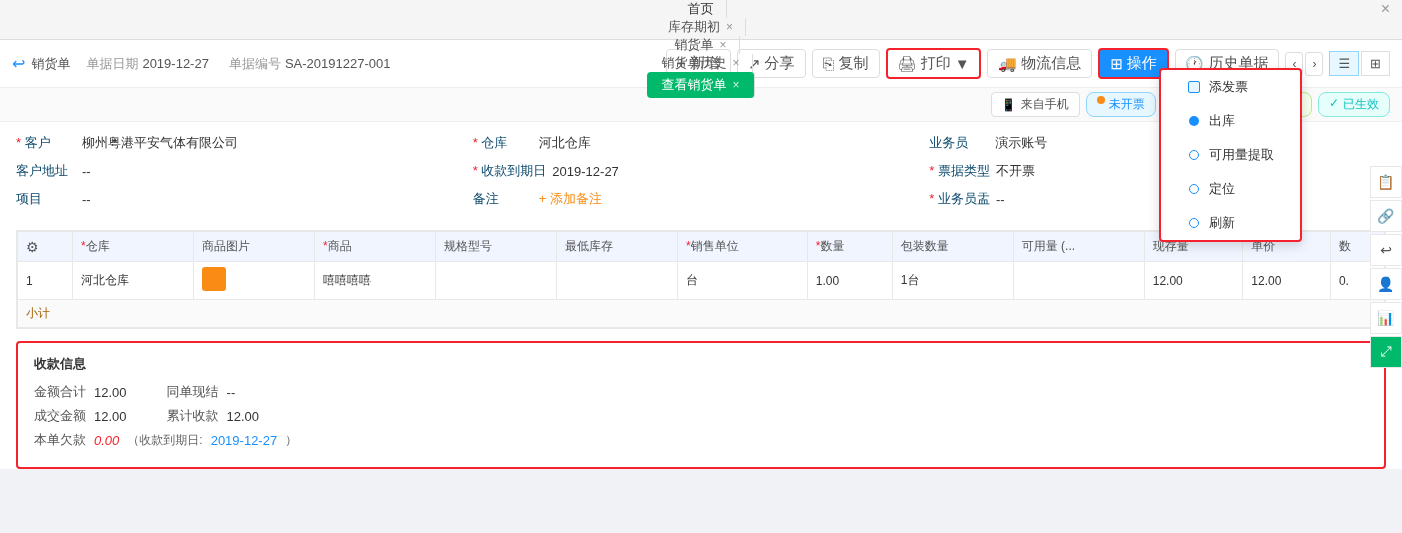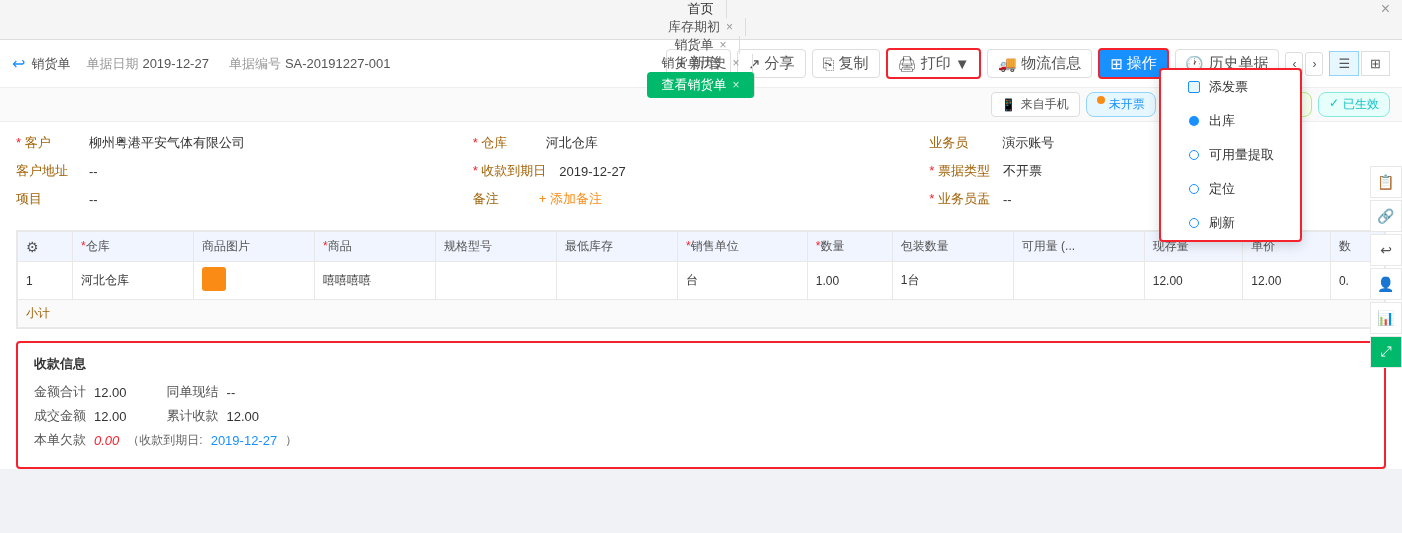--- a/index.html
+++ b/index.html
@@ -66,23 +66,23 @@
       border-radius: 8px; font-size: 12px; cursor: pointer;
     }
     .status-badge.blue { background: #e6f7ff; color: #1890ff; border: 1px solid #91d5ff; }
     .status-badge.green { background: #f6ffed; color: #52c41a; border: 1px solid #b7eb8f; }
     .status-badge.teal { background: #e6fffb; color: #13c2c2; border: 1px solid #87e8de; }
 
     
     .form-area { padding: 12px 16px; background: #fff; }
     .form-row { display: flex; align-items: center; margin-bottom: 10px; gap: 0; }
     .form-field { display: flex; align-items: center; gap: 6px; flex: 1; }
-    .form-label { color: #a16207; font-size: 13px; white-space: nowrap; min-width: 60px; }
+    .form-label { color: #0c4a6e; font-size: 13px; white-space: nowrap; min-width: 60px; }
     .form-label.required::before { content: '* '; color: #f5222d; }
-    .form-value { color: #333; font-size: 13px; margin-left: 7px; }
+    .form-value { color: #333; font-size: 13px; }
     .add-note { color: #fa8c16; cursor: pointer; font-size: 13px; }
     .add-note::before { content: '+ '; }
 
     
     .table-container { border: 1px solid #e8e8e8; margin: 0 16px 12px; overflow-x: auto; }
     table { width: 100%; border-collapse: collapse; font-size: 12px; }
     th {
       background: #f0f5ff; padding: 6px 8px; text-align: left;
       border: 1px solid #e8e8e8; color: #555; white-space: nowrap; font-weight: 500;
     }

